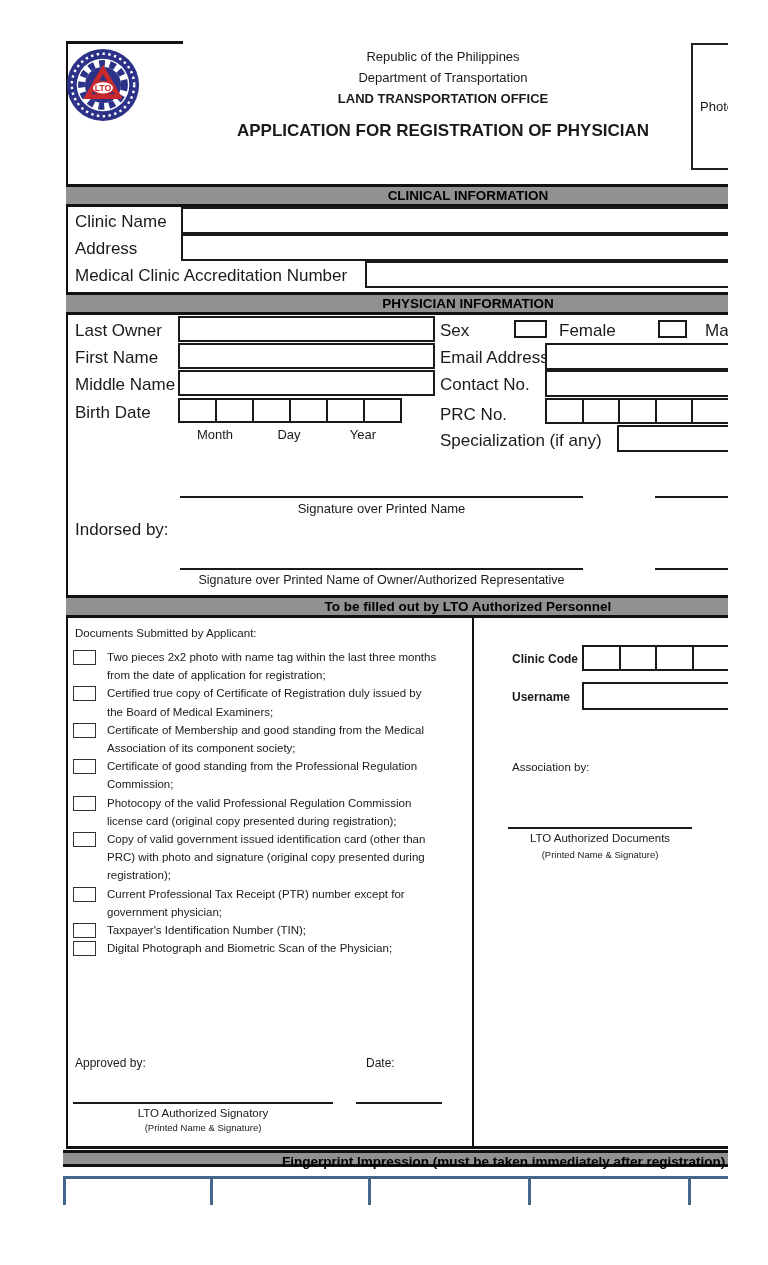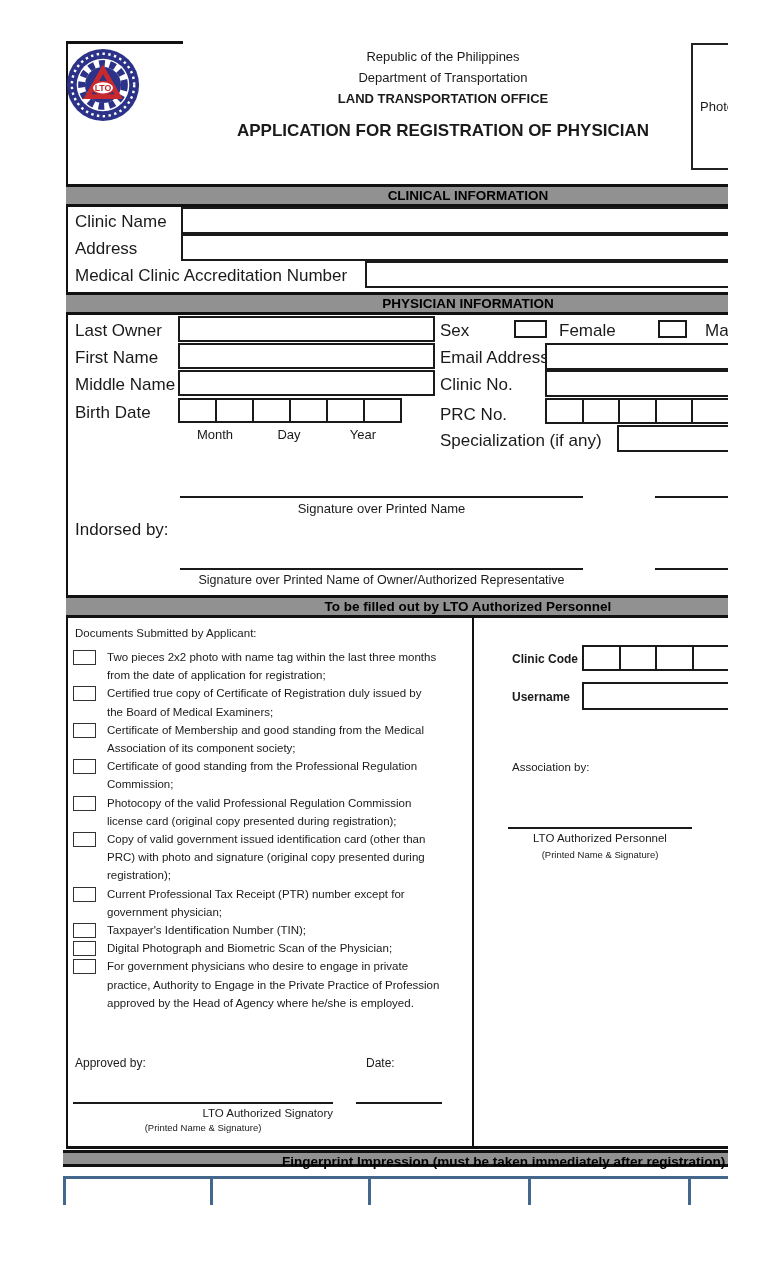--- a/index.html
+++ b/index.html
@@ -79,21 +79,21 @@
   .bottom-border{left:3px;top:1146px;width:804px;height:3px;background:#111;}
   .docs-heading{left:12px;top:627px;font-size:11.5px;}
   .checklist{left:10px;top:648px;width:392px;font-size:11.5px;line-height:18.2px;}
   .chk-item{display:flex;align-items:flex-start;}
   .chk-box{width:23px;height:15px;border:1.5px solid #333;background:#fff;box-sizing:border-box;
     flex:0 0 auto;margin:2px 11px 0 0;}
   .approved-lbl{left:12px;top:1056px;font-size:12px;}
   .date-lbl{left:303px;top:1056px;font-size:12px;}
   .appr-line{left:10px;top:1102px;width:260px;height:2px;}
   .appr-date-line{left:293px;top:1102px;width:86px;height:2px;}
-  .signatory-lbl{left:10px;top:1107px;width:260px;text-align:right;font-size:11.5px;}
+  .signatory-lbl{left:10px;top:1107px;width:260px;text-align:center;font-size:11.5px;}
   .signatory-sub{left:10px;top:1122px;width:260px;text-align:center;font-size:9.5px;}
 
   .clinic-code-lbl{left:449px;top:652px;font-size:12px;font-weight:bold;}
   .clinic-code-cells{left:519px;top:645px;height:26px;}
   .clinic-code-cells > div{width:34.5px;}
   .username-lbl{left:449px;top:690px;font-size:12px;font-weight:bold;}
   .username-box{left:519px;top:682px;width:285px;height:28px;}
   .registered-lbl{left:449px;top:761px;font-size:11.5px;}
   .personnel-line{left:445px;top:827px;width:184px;height:2px;}
   .personnel-lbl{left:403px;top:832px;width:268px;text-align:center;font-size:11.5px;}
@@ -163,21 +163,21 @@
   <div class="abs mdy day-lbl">Day</div>
   <div class="abs mdy year-lbl">Year</div>
 
   <div class="abs lbl sex-lbl">Sex</div>
   <div class="abs cb female-cb"></div>
   <div class="abs lbl female-lbl">Female</div>
   <div class="abs cb male-cb"></div>
   <div class="abs lbl male-lbl">Male</div>
   <div class="abs lbl email-lbl">Email Address</div>
   <div class="abs box email-box"></div>
-  <div class="abs lbl contact-lbl">Clinic No.</div>
+  <div class="abs lbl contact-lbl">Contact No.</div>
   <div class="abs box contact-box"></div>
   <div class="abs lbl prc-lbl">PRC No.</div>
   <div class="abs cells prc-cells">
       <div></div>
       <div></div>
       <div></div>
       <div></div>
       <div></div>
       <div></div>
     </div>
@@ -227,45 +227,41 @@
         <span class="chk-text">Current Professional Tax Receipt (PTR) number except for<br>government physician;</span>
       </div>
       <div class="chk-item">
         <span class="chk-box"></span>
         <span class="chk-text">Taxpayer's Identification Number (TIN);</span>
       </div>
       <div class="chk-item">
         <span class="chk-box"></span>
         <span class="chk-text">Digital Photograph and Biometric Scan of the Physician;</span>
       </div>
-      <div class="chk-item">
-        <span class="chk-box"></span>
-        <span class="chk-text">For government physicians who desire to engage in private<br>practice, Authority to Engage in the Private Practice of Profession<br>approved by the Head of Agency where he/she is employed.</span>
-      </div>
     </div>
 
   <div class="abs approved-lbl">Approved by:</div>
   <div class="abs date-lbl">Date:</div>
   <div class="abs rule appr-line"></div>
   <div class="abs rule appr-date-line"></div>
   <div class="abs signatory-lbl">LTO Authorized Signatory</div>
   <div class="abs signatory-sub">(Printed Name &amp; Signature)</div>
 
   <div class="abs clinic-code-lbl">Clinic Code</div>
   <div class="abs cells clinic-code-cells">
       <div></div>
       <div></div>
       <div></div>
       <div></div>
     </div>
   <div class="abs username-lbl">Username</div>
   <div class="abs box username-box"></div>
   <div class="abs registered-lbl">Association by:</div>
   <div class="abs rule personnel-line"></div>
-  <div class="abs personnel-lbl">LTO Authorized Personnel</div>
+  <div class="abs personnel-lbl">LTO Authorized Documents</div>
   <div class="abs personnel-sub">(Printed Name &amp; Signature)</div>
 
   <div class="abs bar" id="bar-finger">Fingerprint Impression (must be taken immediately after registration)</div>
   <div class="abs fp-hline fp-blue"></div>
   <div class="abs fp-tick fp-blue t1"></div>
   <div class="abs fp-tick fp-blue t2"></div>
   <div class="abs fp-tick fp-blue t3"></div>
   <div class="abs fp-tick fp-blue t4"></div>
   <div class="abs fp-tick fp-blue t5"></div>
 

